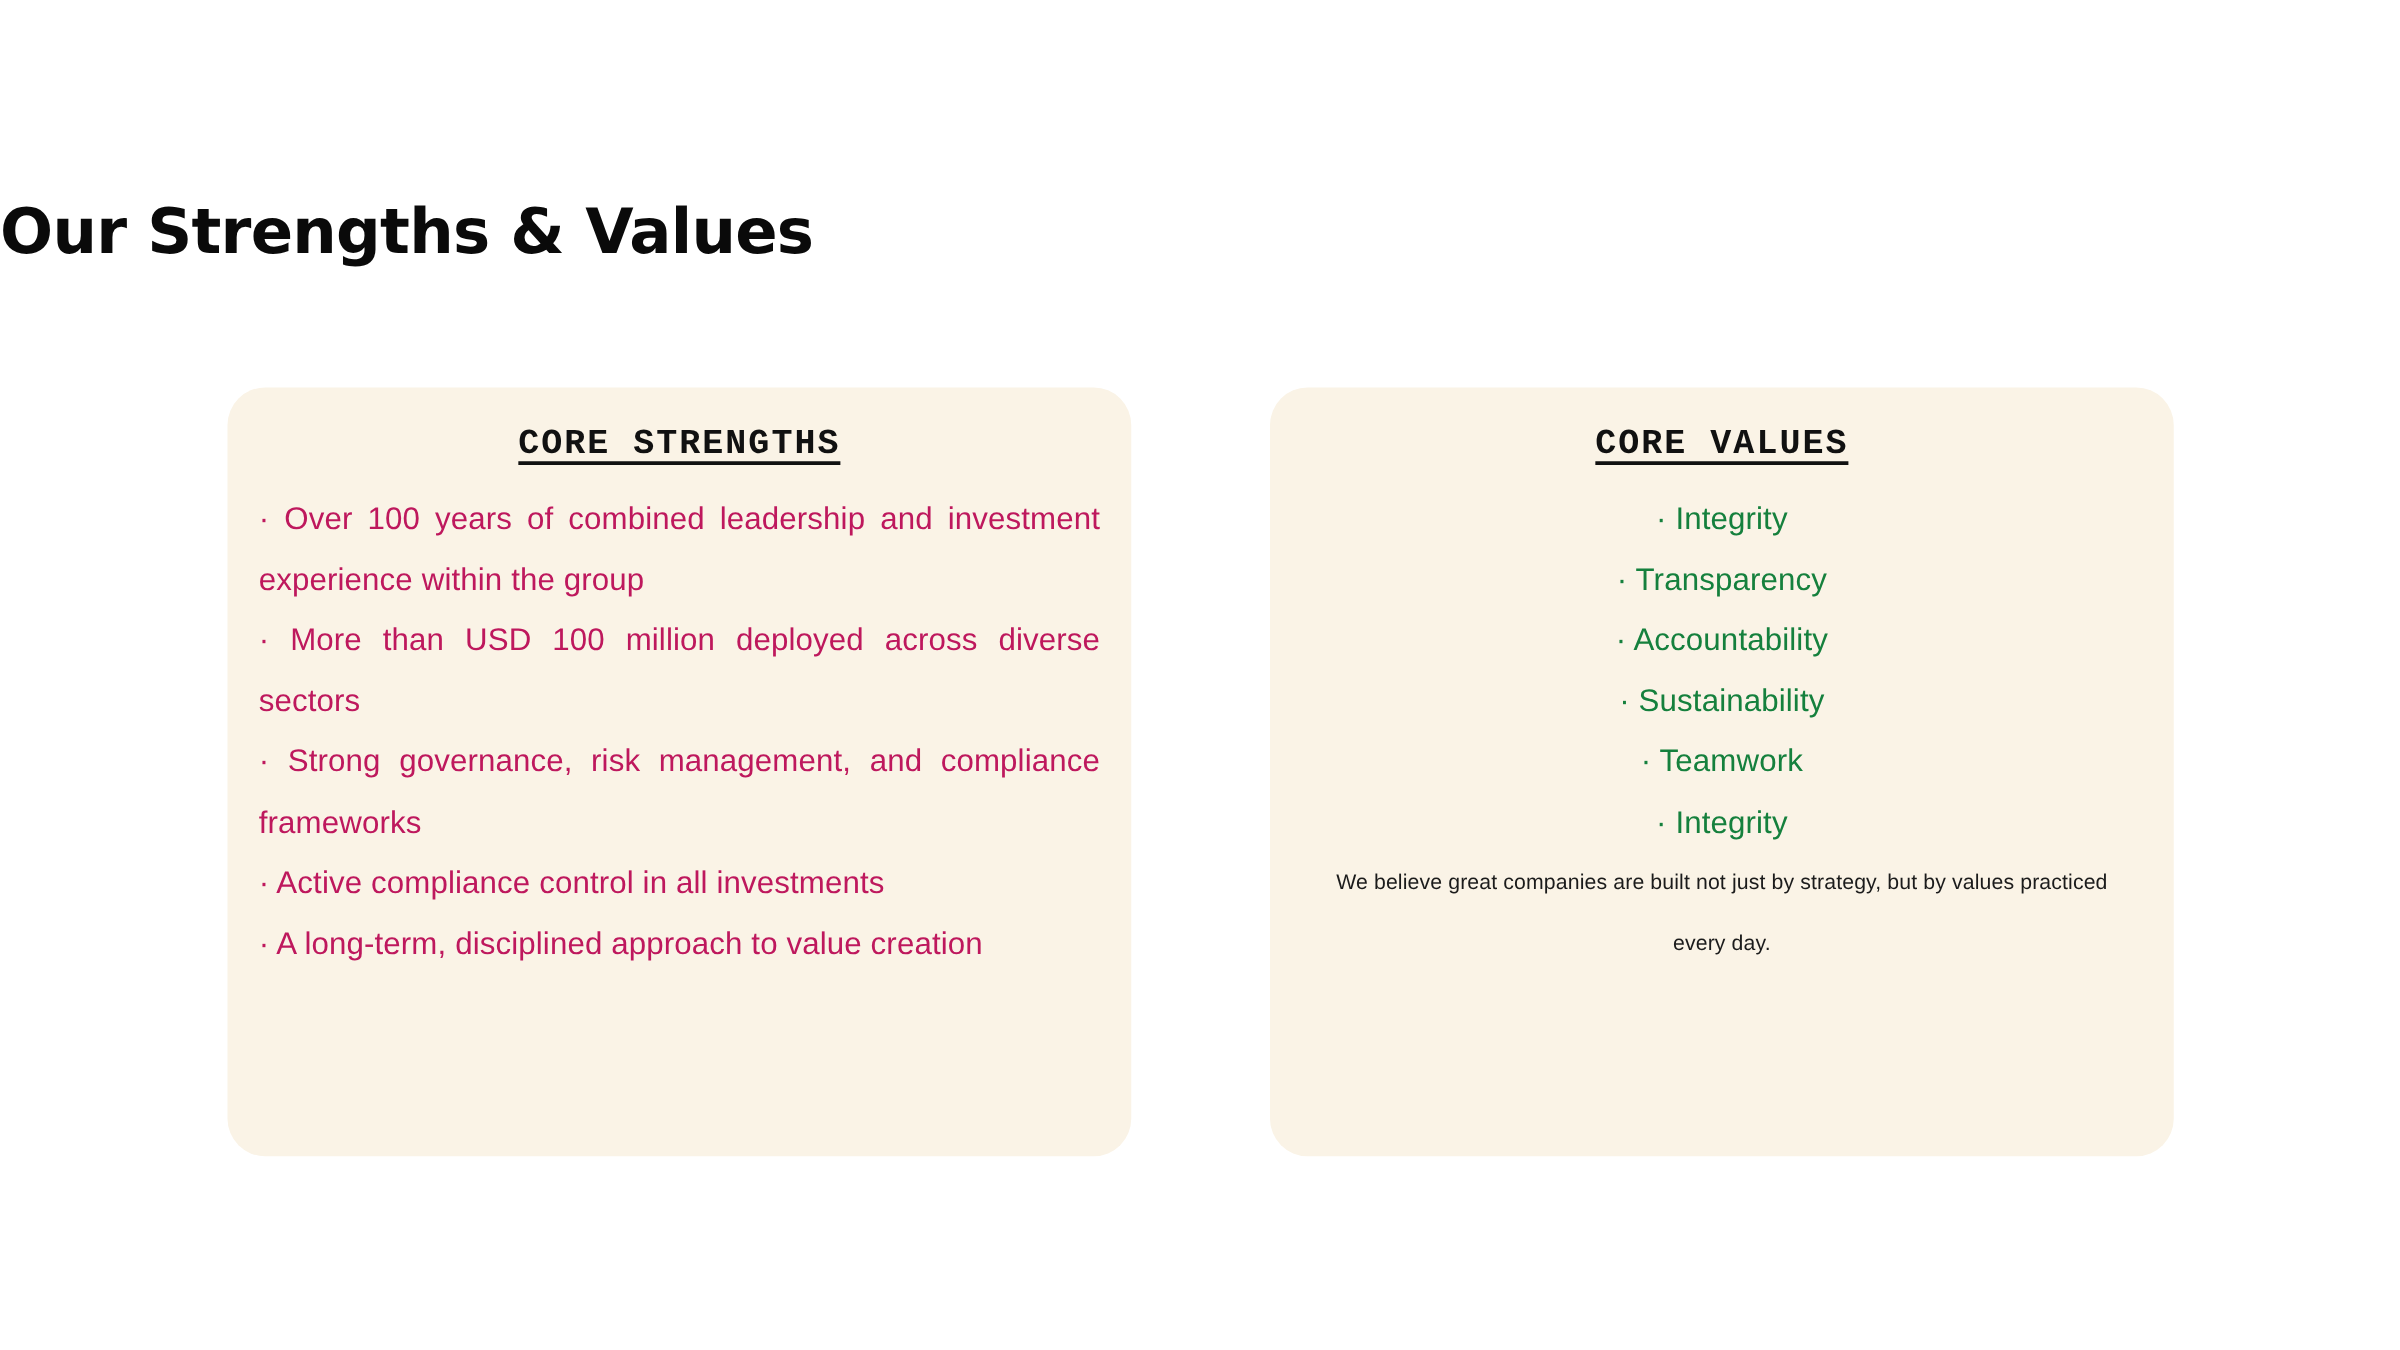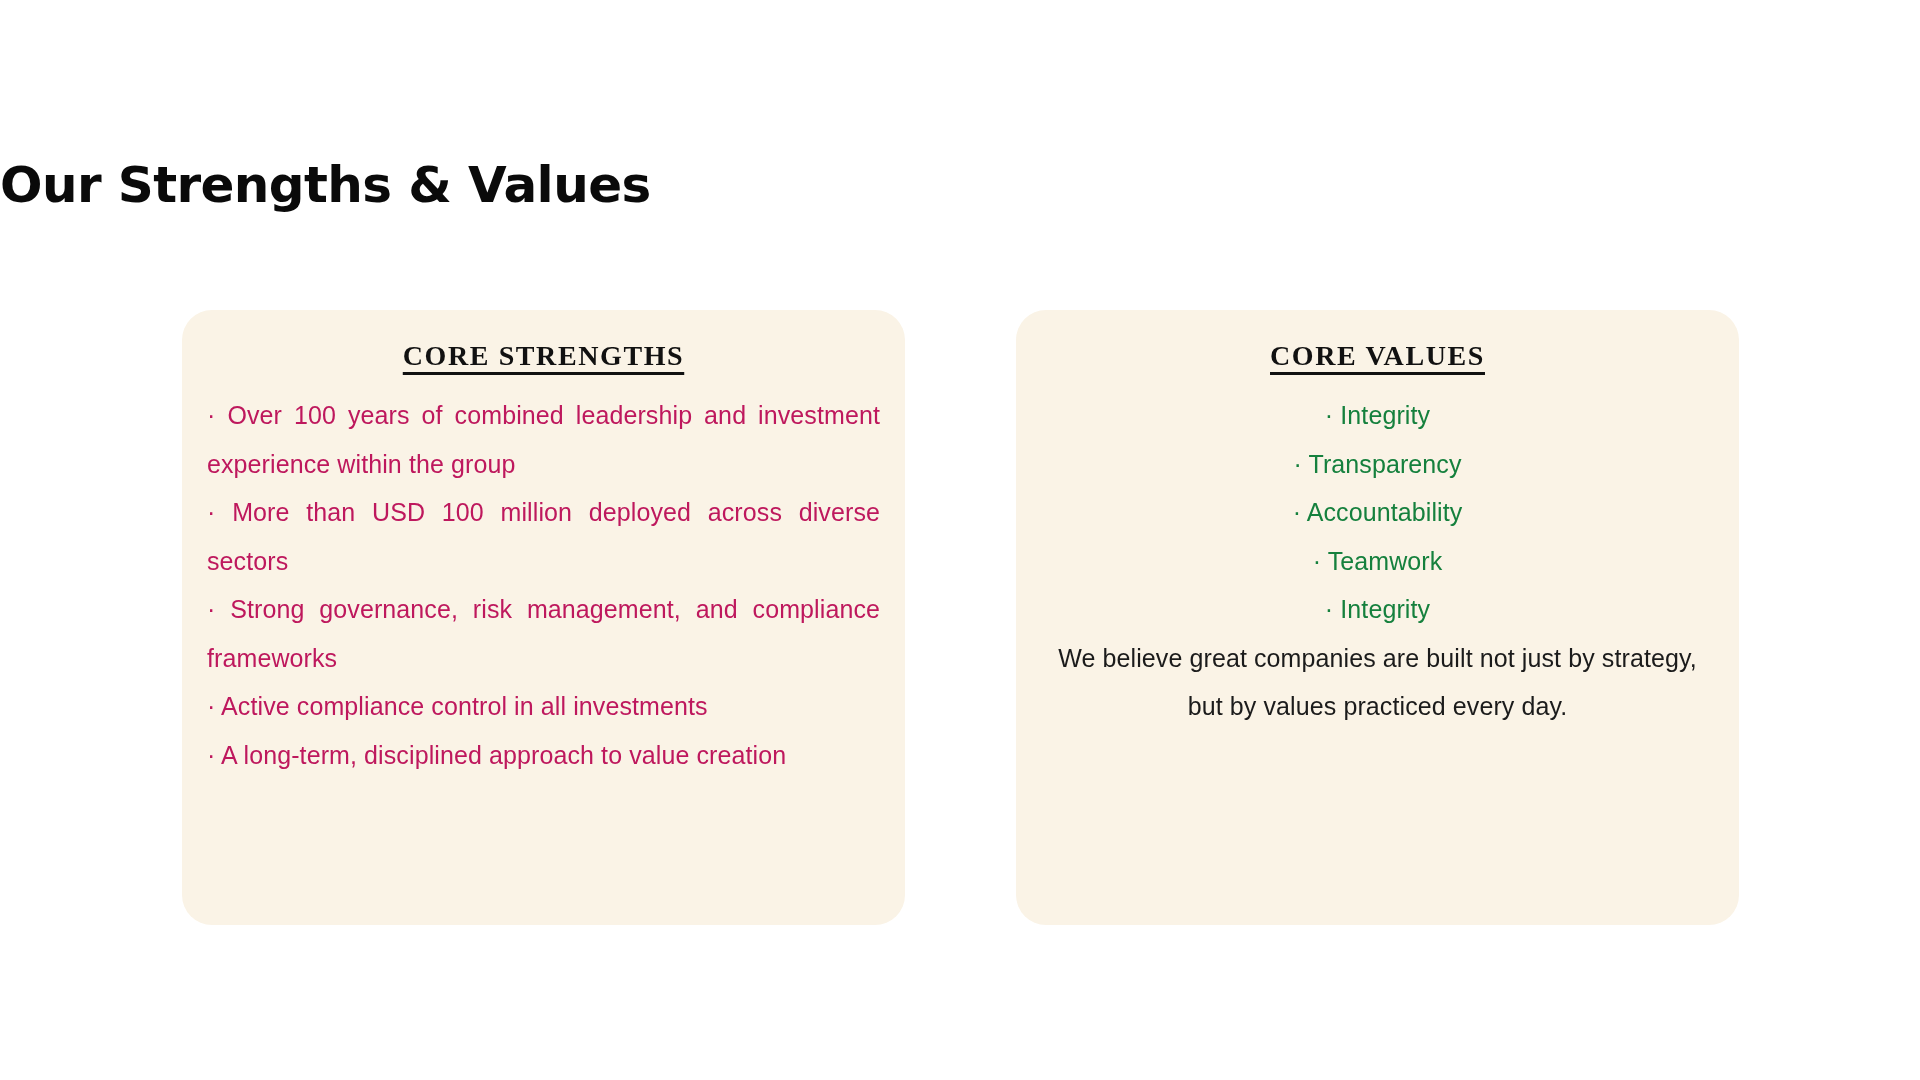--- a/index.html
+++ b/index.html
@@ -45,21 +45,21 @@
   }
 
   #card-core-values {
     left: 1016px;
     width: 723px;
     padding: 28px 25px 25px 25px;
   }
 
   .card-heading {
     text-align: center;
-    font-family: Liberation Serif, serif;
+    font-family: Liberation Mono, monospace;
     font-size: 28px;
     font-weight: 700;
     letter-spacing: 1.6px;
     color: #111111;
     text-decoration: underline;
     text-underline-offset: 7px;
     text-decoration-thickness: 3px;
     margin: 0 0 18px 0;
     line-height: 1.25;
   }
@@ -90,21 +90,21 @@
     text-align: center;
     font-size: 25px;
     font-weight: 400;
     color: #15803d;
     line-height: 48.5px;
     letter-spacing: 0.1px;
   }
 
   #values-closing {
     text-align: center;
-    font-size: 25px;
+    font-size: 17px;
     font-weight: 400;
     color: #1b1b1b;
     line-height: 48.5px;
     letter-spacing: 0.1px;
     margin: 0;
     padding: 0 6px;
   }
 </style>
 </head>
 <body>
@@ -121,17 +121,18 @@
     <li class="strength-item">· A long-term, disciplined approach to value creation</li>
   </ul>
 </section>
 
 <section class="card" id="card-core-values">
   <div class="card-heading">CORE VALUES</div>
   <ul class="values-list">
     <li class="value-item">· Integrity</li>
     <li class="value-item">· Transparency</li>
     <li class="value-item">· Accountability</li>
+    <li class="value-item">· Sustainability</li>
     <li class="value-item">· Teamwork</li>
     <li class="value-item">· Integrity</li>
   </ul>
   <p id="values-closing">We believe great companies are built not just by strategy, but by values practiced every day.</p>
 </section>
 
 </body></html>

